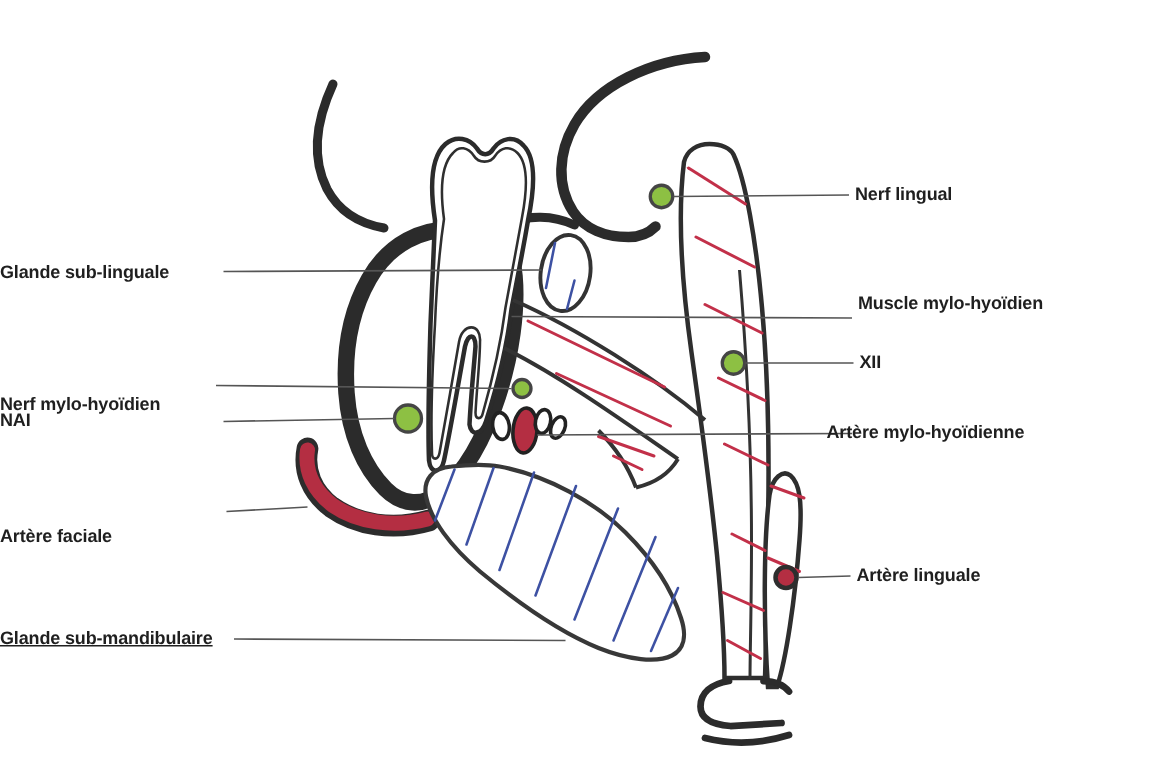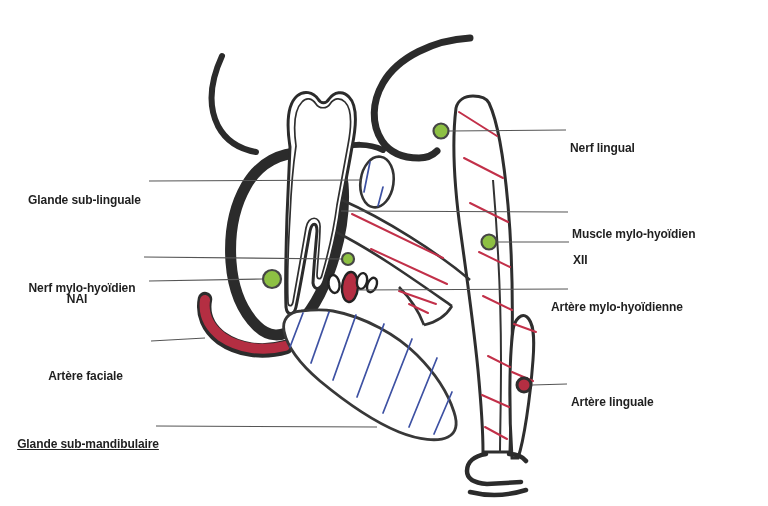--- a/index.html
+++ b/index.html
@@ -1,21 +1,21 @@
 <!DOCTYPE html>
 <html style="--outline: #2b2b2b; --nerve-green: #8dc043; --artery-red: #b42e42; --muscle-hatch-red: #c23049; --vein-blue: #3d51a3; --leader-line: #555555; --label-text: #1f1f1f;"><head>
 <meta charset="utf-8">
 <style>
   html,body{margin:0;padding:0;background:#ffffff;}
   .canvas{position:relative;width:768px;height:506px;background:#fff;overflow:hidden;
           font-family:"Liberation Sans",sans-serif;}
   svg{position:absolute;left:0;top:0;}
   .lbl{position:absolute;font:700 12px/15px "Liberation Sans",sans-serif;
-       color:var(--label-text,#1f1f1f);white-space:nowrap;letter-spacing:-0.1px;margin-top:19px;}
-  .lbl.left{left:0;text-align:center;padding-left:12px;}
+       color:var(--label-text,#1f1f1f);white-space:nowrap;letter-spacing:-0.1px;}
+  .lbl.left{left:0;text-align:left;}
   .lbl.right{text-align:left;}
 
   .thick-ring{stroke:var(--outline);stroke-width:11;fill:none;}
   .curve7{stroke:var(--outline);stroke-width:7;fill:none;stroke-linecap:round;}
   .curve6{stroke:var(--outline);stroke-width:6;fill:none;stroke-linecap:round;}
   .thin{stroke:#333333;stroke-width:2.6;fill:none;}
   .thin2{stroke:#333333;stroke-width:2;fill:none;}
   .whitefill{fill:#ffffff;}
   .toothline{stroke:var(--outline);stroke-width:3;stroke-linejoin:round;}
   .toothinner{stroke:#2f2f2f;stroke-width:1.7;fill:none;}
@@ -140,17 +140,17 @@
     </g>
   </svg>
 
   <div class="lbl left" style="width:145px;top:174px;">Glande sub-linguale</div>
   <div class="lbl left" style="width:140px;top:262px;">Nerf mylo-hyoïdien</div>
   <div class="lbl left" style="width:130px;top:273px;">NAI</div>
   <div class="lbl left" style="width:147px;top:350px;">Artère faciale</div>
   <div class="lbl left" style="width:152px;top:418px;text-decoration:underline;">Glande sub-mandibulaire</div>
 
   <div class="lbl right" style="left:570px;top:122px;">Nerf lingual</div>
-  <div class="lbl right" style="left:572px;top:208px;">Muscle mylo-hyoïdien</div>
+  <div class="lbl right" style="left:572px;top:195px;">Muscle mylo-hyoïdien</div>
   <div class="lbl right" style="left:573px;top:234px;">XII</div>
   <div class="lbl right" style="left:551px;top:281px;">Artère mylo-hyoïdienne</div>
   <div class="lbl right" style="left:571px;top:376px;">Artère linguale</div>
 </div>
 
 </body></html>

